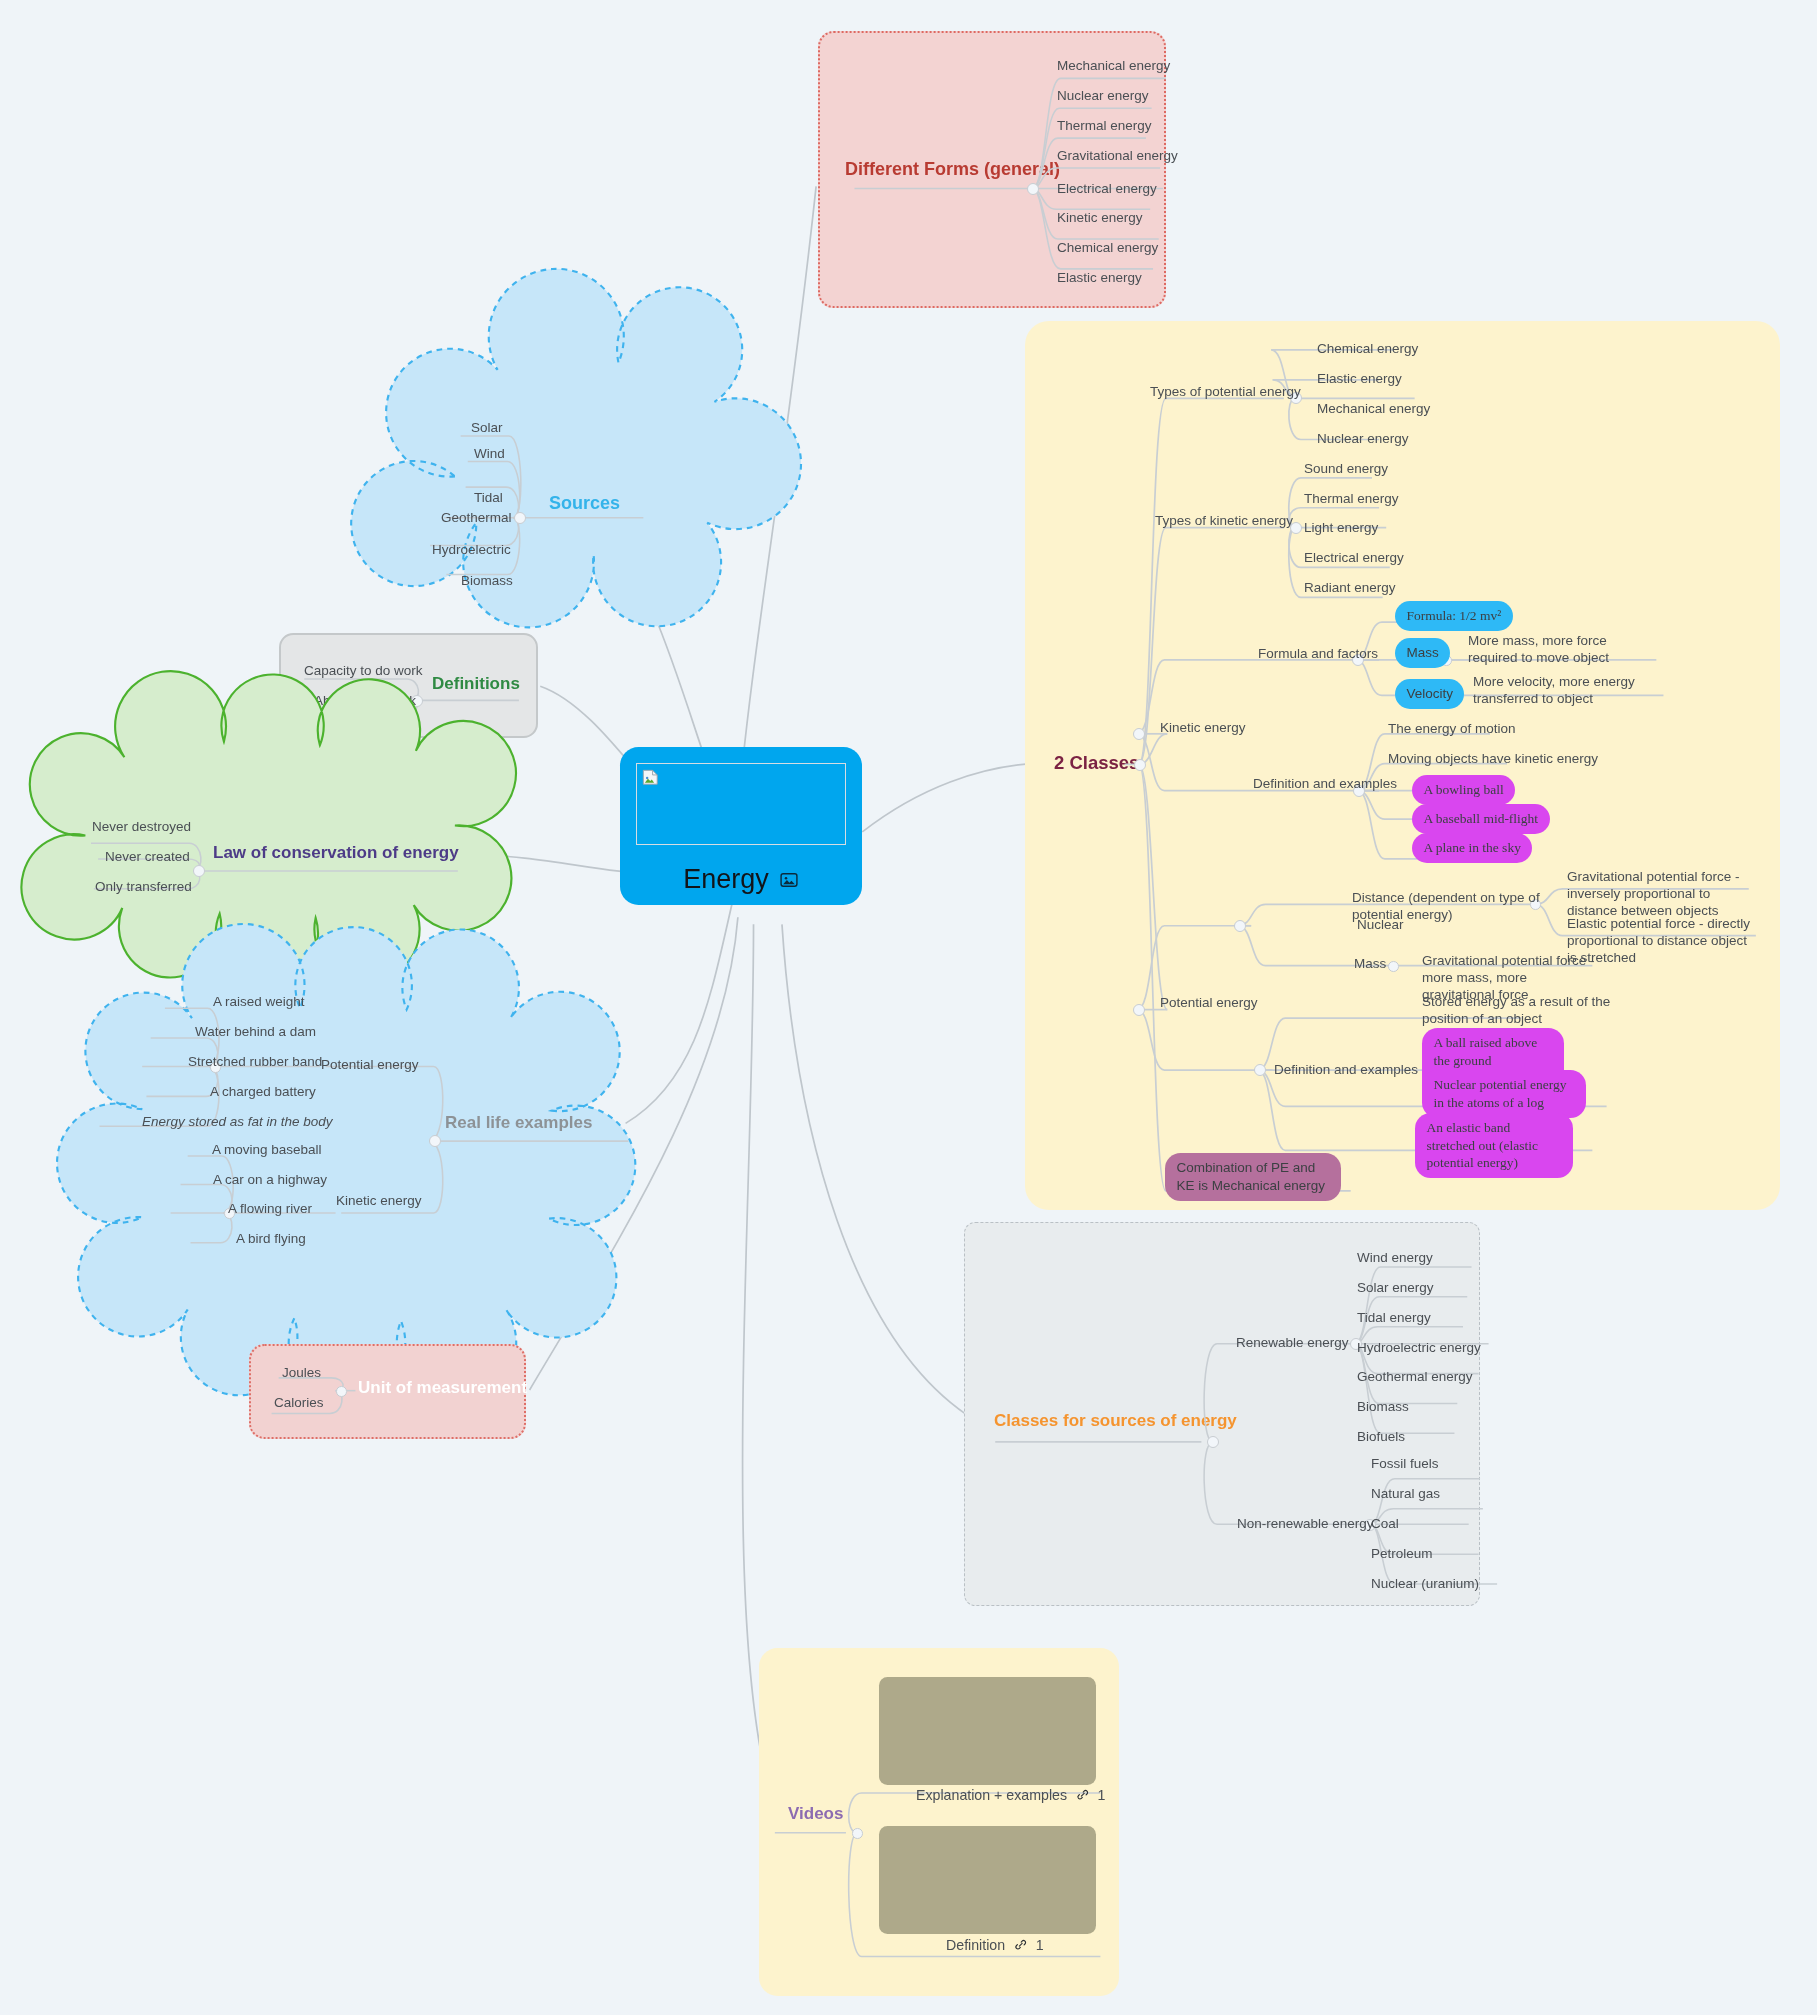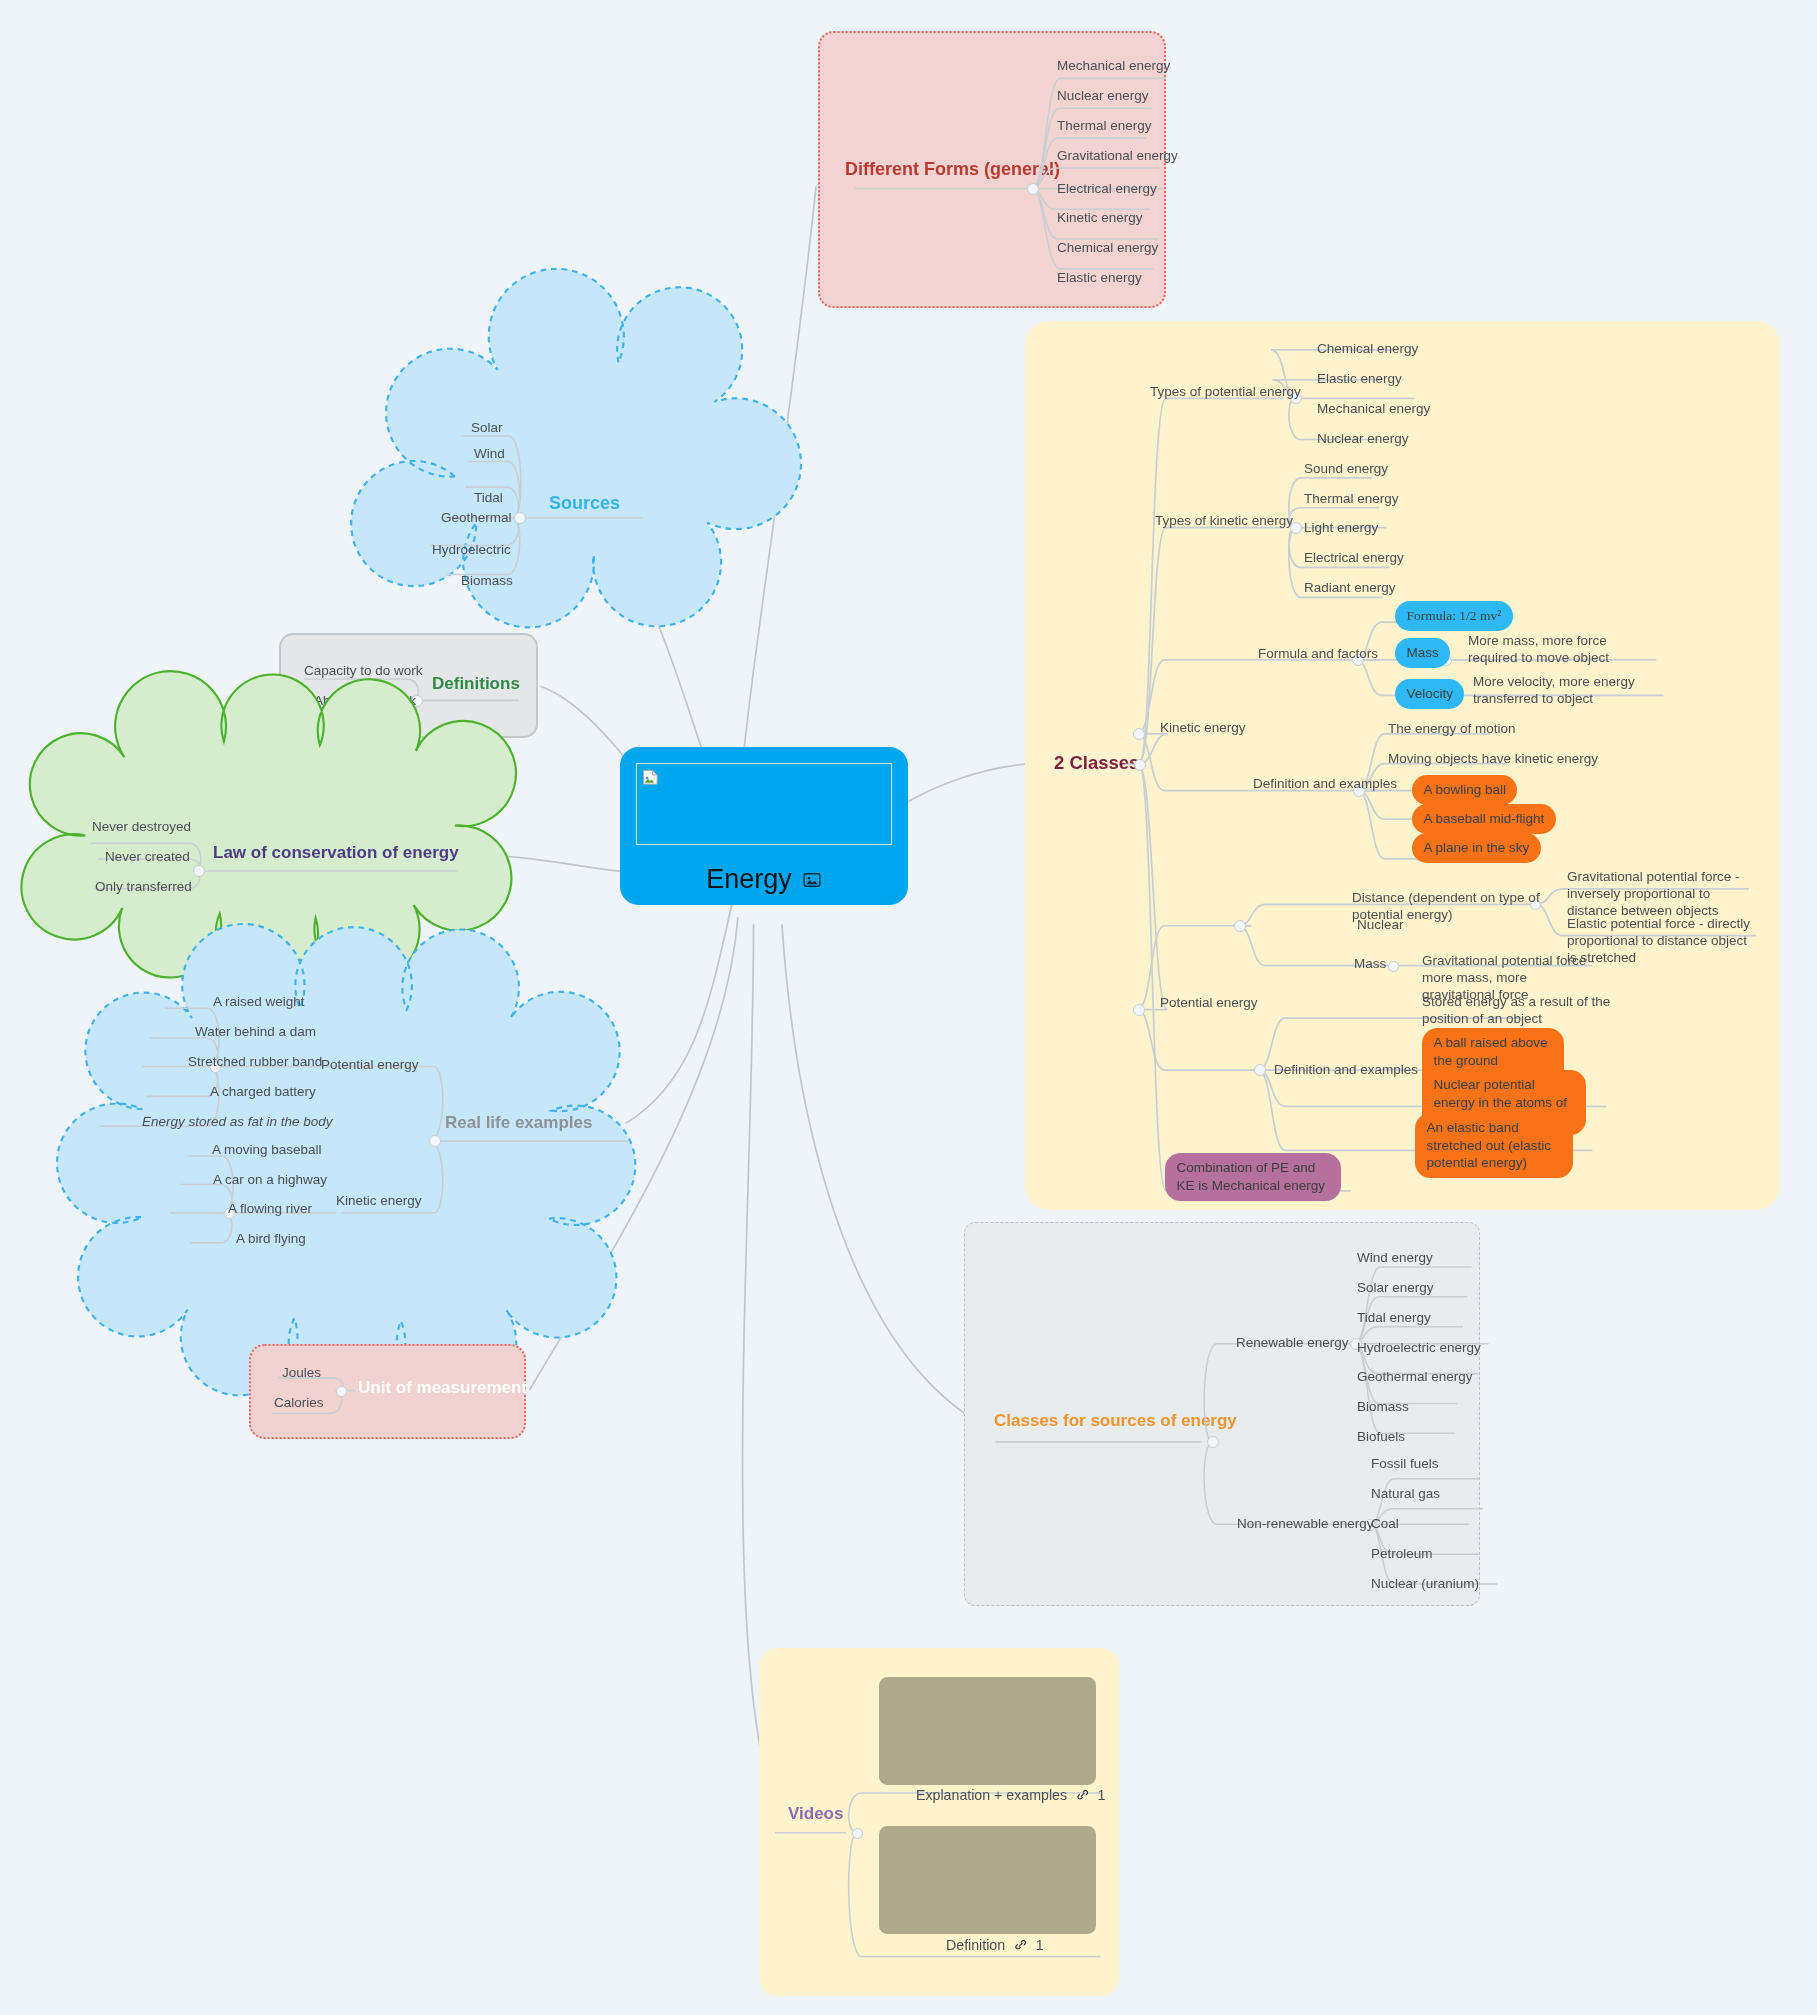--- a/index.html
+++ b/index.html
@@ -32,21 +32,21 @@
   .panel-yellow-big { background:#fdf3cd; border-radius:24px; }
   .panel-yellow-sm  { background:#fdf3cd; border-radius:18.5px; }
   .panel-gray-dash  { background:#e8ecee; border:1.4px dashed #b9c0c5; border-radius:11.4px; }
   .panel-gray-solid { background:#e4e6e7; border:2.8px solid #c4c8ca; border-radius:14.2px; }
   .panel-pink-dot   { background:#f2d2d1; border:2.8px dotted #de6f68; border-radius:15.6px; }
 
   
   .pill { position:absolute; border-radius:15.6px; padding:6.4px 11.4px;
           font-size:13.5px; line-height:1.3; color:#3c4043; }
   .pill-blue { background:#2eb9f6; }
-  .pill-red  { background:#f97316; }
+  .pill-red  { background:#d946ef;font-family:Liberation Serif, serif; }
   .pill-purple { background:#b5709d; }
 
   
   #central {
     position:absolute; background:#00a6ee; border-radius:18.5px;
     display:flex; flex-direction:column; align-items:center; justify-content:flex-end;
   }
   #central .imgbox {
     position:absolute; left:15.6px; top:15.6px; right:15.6px; bottom:60px;
     border:0.7px solid #d6dde3;
@@ -176,21 +176,21 @@
       <path d="M272,1225 C288,1225 286,1186 266,1186 H128"></path>
       <path d="M272,1225 C286,1225 284,1208 264,1208 H138"></path>
       <path d="M272,1225 C286,1225 284,1250 264,1250 H132"></path>
     </g>
   </svg>
   <div class="dot" style="left:193px; top:865px;"></div>
   <div class="leaf" style="left:92px; top:819px;">Never destroyed</div>
   <div class="leaf" style="left:105px; top:849px;">Never created</div>
   <div class="leaf" style="left:95px; top:879px;">Only transferred</div>
 
-  <div id="central" style="left:620px; top:747px; width:288px; height:158px;">
+  <div id="central" style="left:620px; top:747px; width:242px; height:158px;">
     <div class="imgbox">
       <svg class="broken" viewBox="0 0 24 24">
         <path d="M3 3h12l6 6v12H3z" fill="#f4f6f8" stroke="#9aa3ab" stroke-width="1.2"></path>
         <path d="M15 3v6h6" fill="none" stroke="#9aa3ab" stroke-width="1.2"></path>
         <circle cx="8" cy="13" r="1.6" fill="#4a90d9"></circle>
         <path d="M5 19l4-5 3 3 2-2 3 4z" fill="#5aa832"></path>
       </svg>
     </div>
     <div class="title-row">
       <span class="title">Energy</span>

